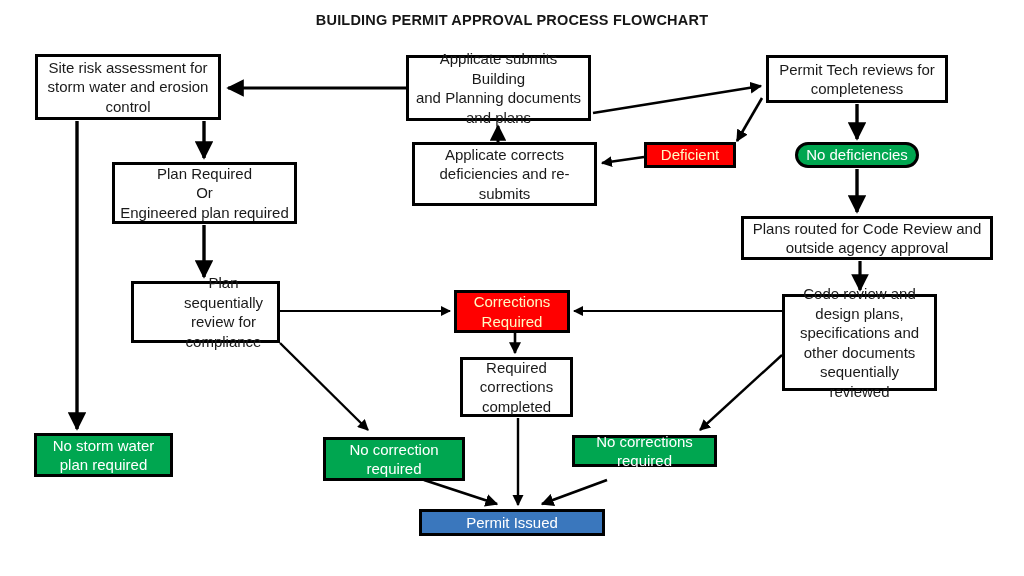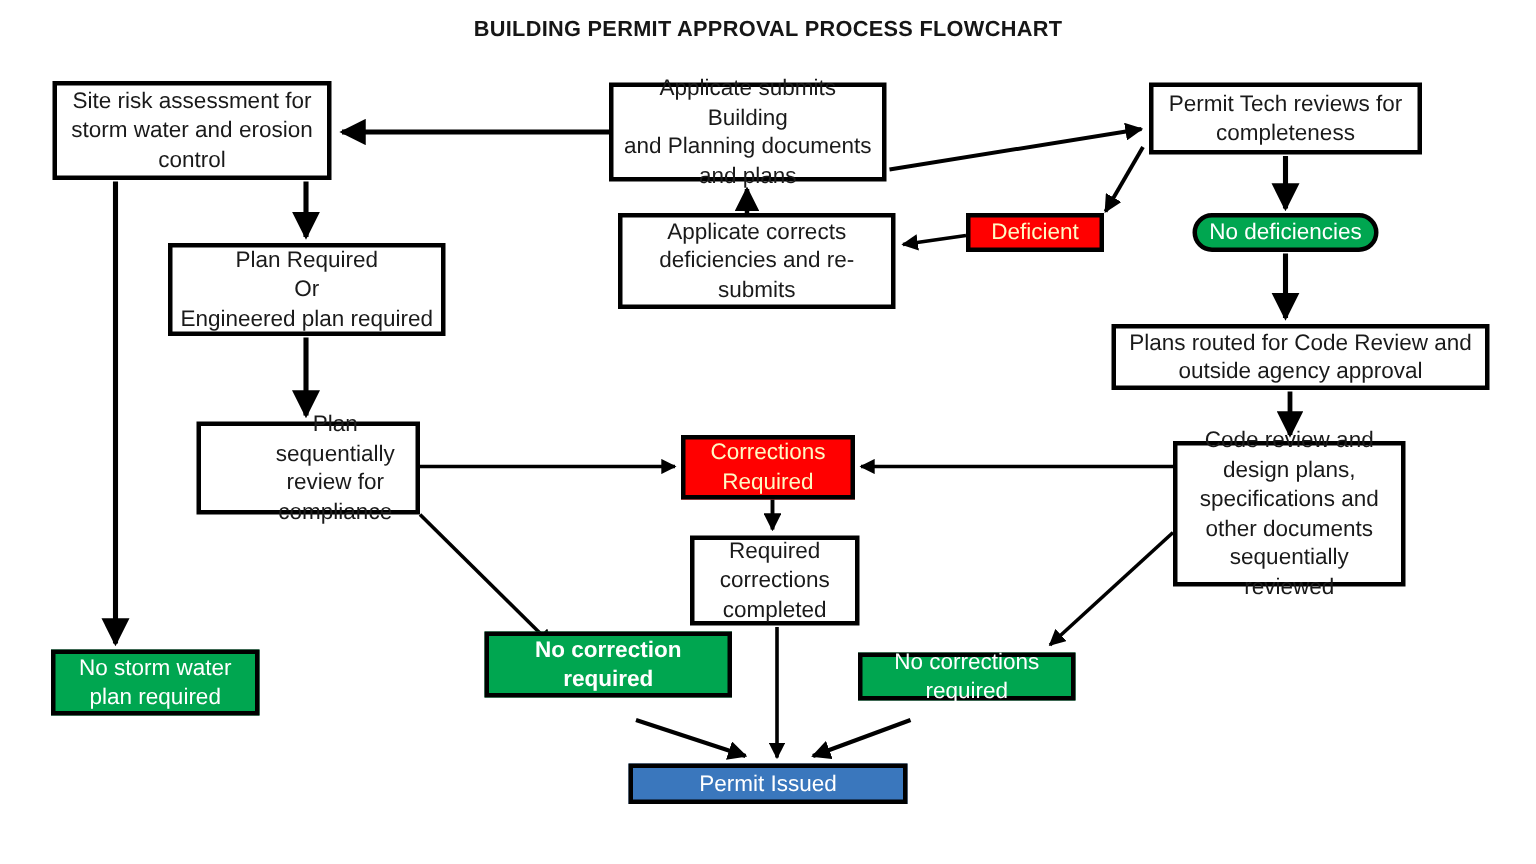--- a/index.html
+++ b/index.html
@@ -147,18 +147,18 @@
     <div class="node thick" style="left: 782px; top: 294px; width: 155px; height: 97px;"><span>Code review and
 design plans,
 specifications and
 other documents
 sequentially reviewed</span></div>
     <div class="node thick" style="left: 460px; top: 357px; width: 113px; height: 60px;"><span>Required
 corrections
 completed</span></div>
     <div class="node green" style="left: 34px; top: 433px; width: 139px; height: 44px;"><span>No storm water
 plan required</span></div>
-    <div class="node green" style="left: 323px; top: 421px; width: 165px; height: 44px; font-weight: bold;"><span>No correction
+    <div class="node green" style="left: 323px; top: 437px; width: 142px; height: 44px;"><span>No correction
 required</span></div>
     <div class="node green" style="left: 572px; top: 435px; width: 145px; height: 32px;"><span>No corrections
 required</span></div>
     <div class="node blue" style="left: 419px; top: 509px; width: 186px; height: 27px;"><span>Permit Issued</span></div>
   </div>
 
 </body></html>

